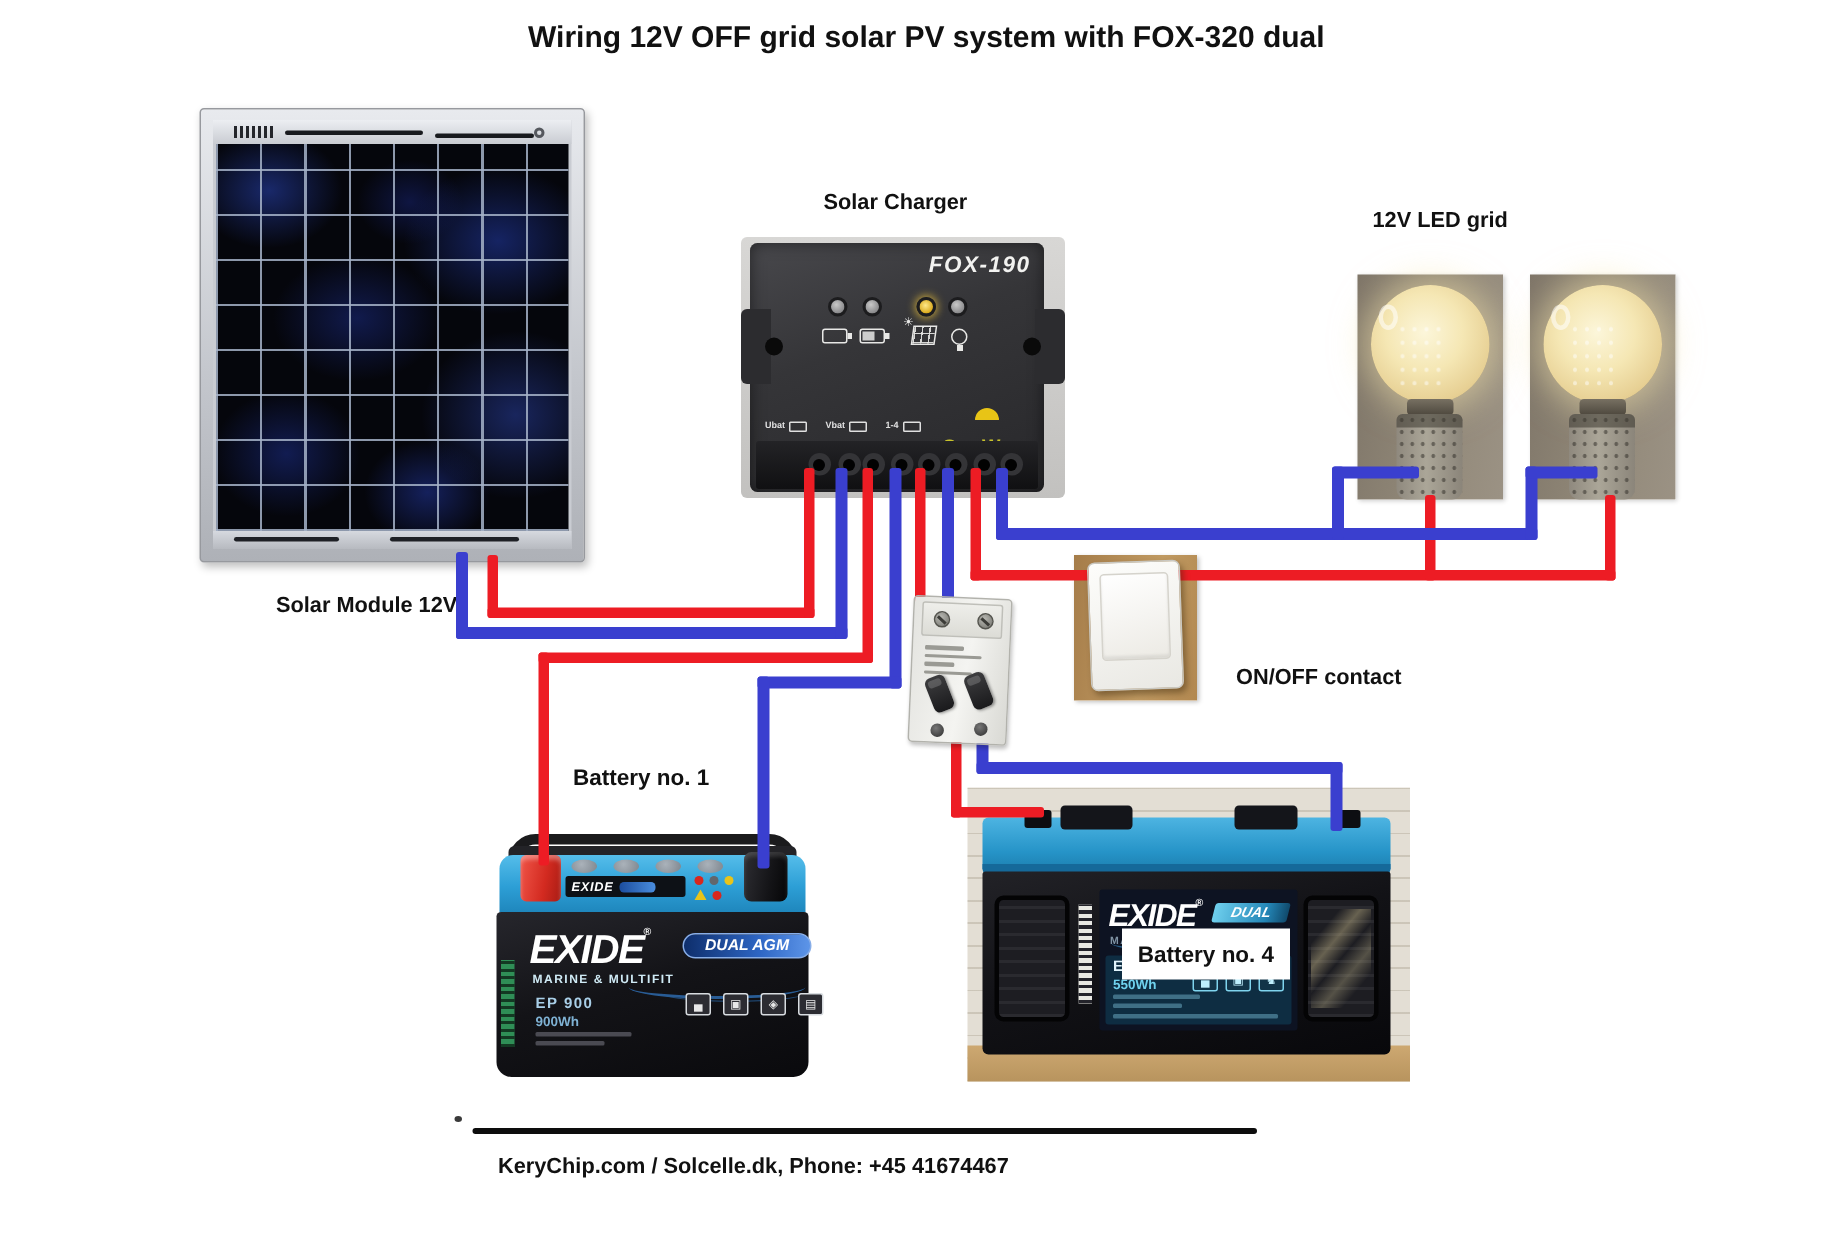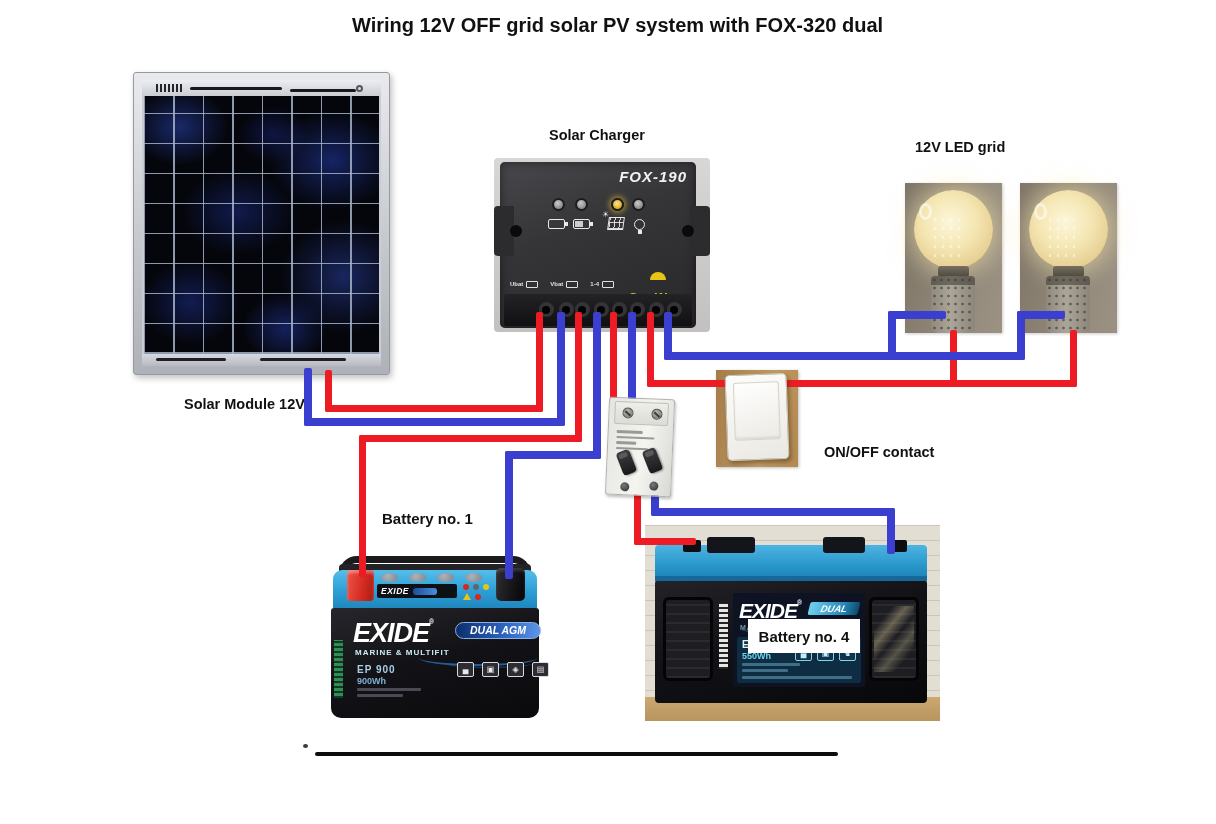--- a/index.html
+++ b/index.html
@@ -422,14 +422,15 @@
       <div class="wire" style="left: 664px; top: 312px; width: 8px; height: 48px; background: rgb(58, 63, 207);"></div>
       <div class="wire" style="left: 664px; top: 352px; width: 361px; height: 8px; background: rgb(58, 63, 207);"></div>
       <div class="wire" style="left: 888px; top: 311px; width: 8px; height: 49px; background: rgb(58, 63, 207);"></div>
       <div class="wire" style="left: 888px; top: 311px; width: 58px; height: 8px; background: rgb(58, 63, 207);"></div>
       <div class="wire" style="left: 1017px; top: 311px; width: 8px; height: 49px; background: rgb(58, 63, 207);"></div>
       <div class="wire" style="left: 1017px; top: 311px; width: 48px; height: 8px; background: rgb(58, 63, 207);"></div>
     </div>
 
   <div class="footer-dot"></div>
   <div class="footer-line"></div>
+  <div class="footer-text">KeryChip.com / Solcelle.dk, Phone: +45 41674467</div>
 
 </div>
 
 </body></html>

